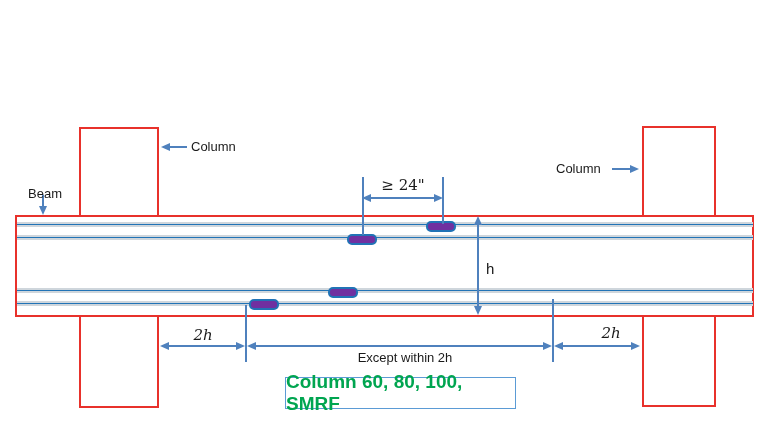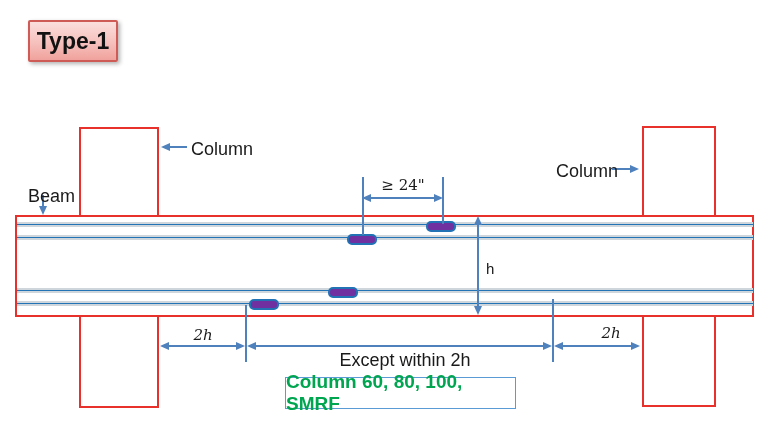--- a/index.html
+++ b/index.html
@@ -49,38 +49,35 @@
   .vline{position:absolute;width:1.5px;background:var(--dim-blue);z-index:5;}
   .shaft-h{position:absolute;height:2px;background:var(--dim-blue);z-index:5;}
   .shaft-v{position:absolute;width:2px;background:var(--dim-blue);z-index:5;}
   .ah{position:absolute;width:0;height:0;z-index:6;}
   .ah-left{border-top:4px solid transparent;border-bottom:4px solid transparent;border-right:9px solid var(--dim-blue);}
   .ah-right{border-top:4px solid transparent;border-bottom:4px solid transparent;border-left:9px solid var(--dim-blue);}
   .ah-up{border-left:4px solid transparent;border-right:4px solid transparent;border-bottom:9px solid var(--dim-blue);}
   .ah-down{border-left:4px solid transparent;border-right:4px solid transparent;border-top:9px solid var(--dim-blue);}
 
   
-  .lbl{position:absolute;color:#1a1a1a;font-size:18px;z-index:7;}
+  .lbl{position:absolute;color:#1a1a1a;font-size:13px;z-index:7;}
   .lbl-math{position:absolute;color:#1a1a1a;font-family:"DejaVu Serif",serif;
     font-style:italic;font-size:15px;text-align:center;z-index:7;}
   .lbl-dim{position:absolute;color:#1a1a1a;font-family:"DejaVu Serif",serif;
     font-size:15px;text-align:center;z-index:7;}
   .grade-box{position:absolute;left:285px;top:377px;width:231px;height:32px;
     border:1px solid var(--grade-border);background:#fff;
     display:flex;align-items:center;justify-content:center;
     font-size:19px;font-weight:bold;color:var(--grade-green);z-index:7;}
 </style>
 </head>
 <body>
 
 <div class="canvas">
 
-  <div class="type-badge">
-    <span>Type-1</span>
-  </div>
 
   <div class="col col-tl"></div>
   <div class="col col-bl"></div>
   <div class="col col-tr"></div>
   <div class="col col-br"></div>
 
   <div class="beam"></div>
 
   <div class="rebar" style="top:222px"></div>
   <div class="rebar" style="top:235px"></div>

